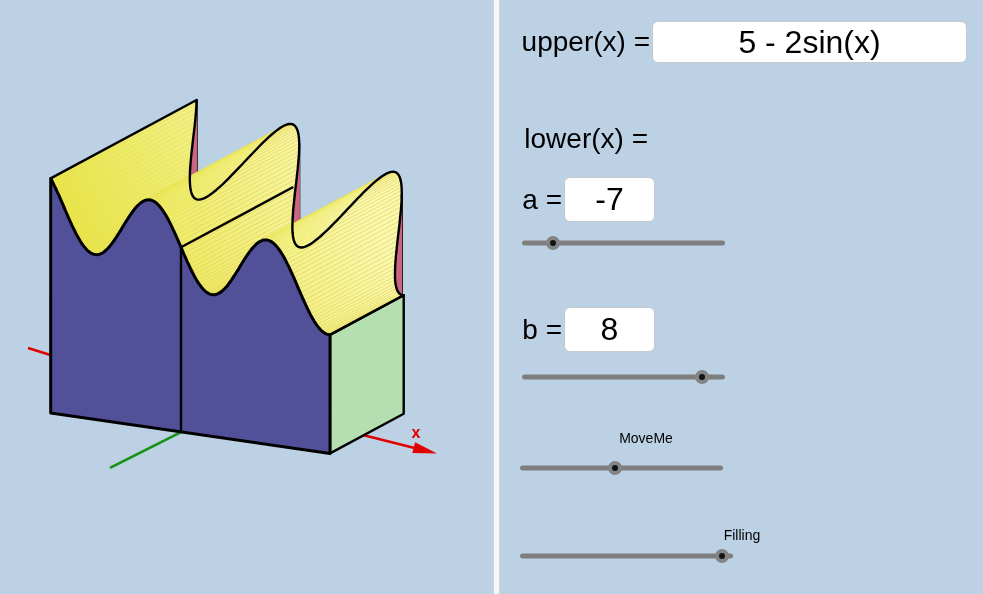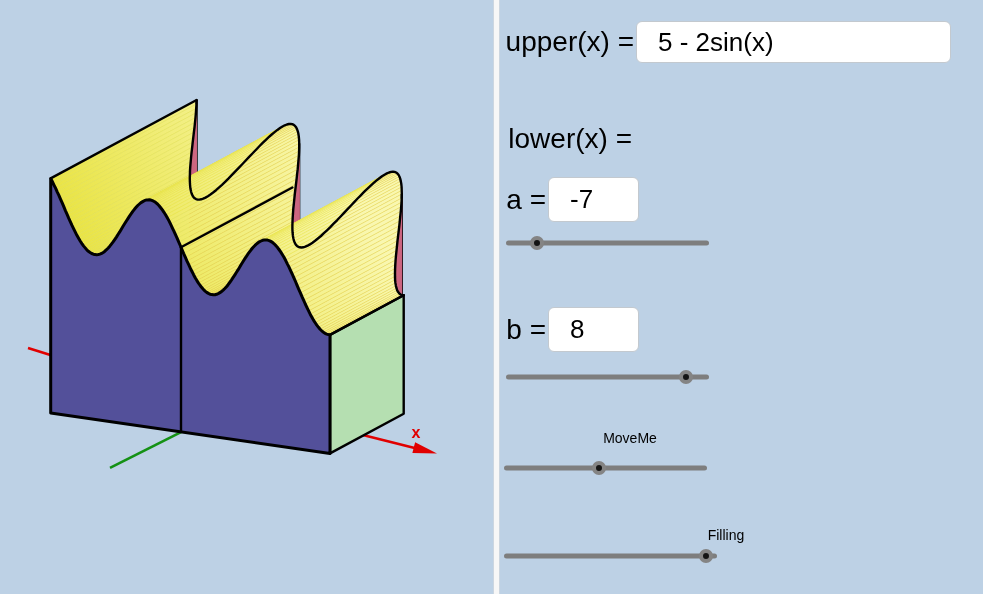--- a/index.html
+++ b/index.html
@@ -7,29 +7,29 @@
   .stage{
     position:relative;width:983px;height:594px;overflow:hidden;
     font-family:"Liberation Sans",sans-serif;background:#bdd1e5;
   }
   .gfx{position:absolute;left:0;top:0;width:493px;height:594px;}
   .gfx svg{display:block;}
   .divider{
     position:absolute;left:493px;top:0;width:7px;height:594px;
     background:#f7f7f7;border-left:1px solid #ccd6e0;border-right:1px solid #ccd6e0;
   }
-  .panel{position:absolute;left:484px;top:0;width:483px;height:594px;border-radius:24px;}
+  .panel{position:absolute;left:500px;top:0;width:483px;height:594px;border-radius:24px;}
   .lbl{position:absolute;font-size:28px;color:#000;text-align:right;white-space:nowrap;}
   .lbl-upper{left:0;top:21px;width:150px;height:42px;line-height:42px;}
   .lbl-lower{left:0;top:109px;width:148px;height:44px;line-height:44px;margin-top:8px;}
   .lbl-a{left:0;top:177px;width:62px;height:45px;line-height:45px;}
   .lbl-b{left:0;top:307px;width:62px;height:45px;line-height:45px;}
   .inp{
-    position:absolute;font-family:"Liberation Sans",sans-serif;font-size:26px;color:#000;
-    background:#fff;border:1px solid #c3c9cf;border-radius:6px;padding:0 21px;outline:none;
+    position:absolute;font-family:"Liberation Sans",sans-serif;font-size:32px;color:#000;
+    background:#fff;border:1px solid #c3c9cf;border-radius:6px;padding:0 21px;outline:none;text-align:center;
   }
   .inp-upper{left:152px;top:21px;width:315px;height:42px;}
   .inp-lower{left:150px;top:109px;width:317px;height:44px;}
   .inp-a{left:64px;top:177px;width:91px;height:45px;}
   .inp-b{left:64px;top:307px;width:91px;height:45px;}
   .slider{position:absolute;height:22px;}
   .slider .track{
     position:absolute;left:0;right:0;top:50%;height:5px;transform:translateY(-50%);
     background:#7e7e7e;border-radius:3px;
   }

